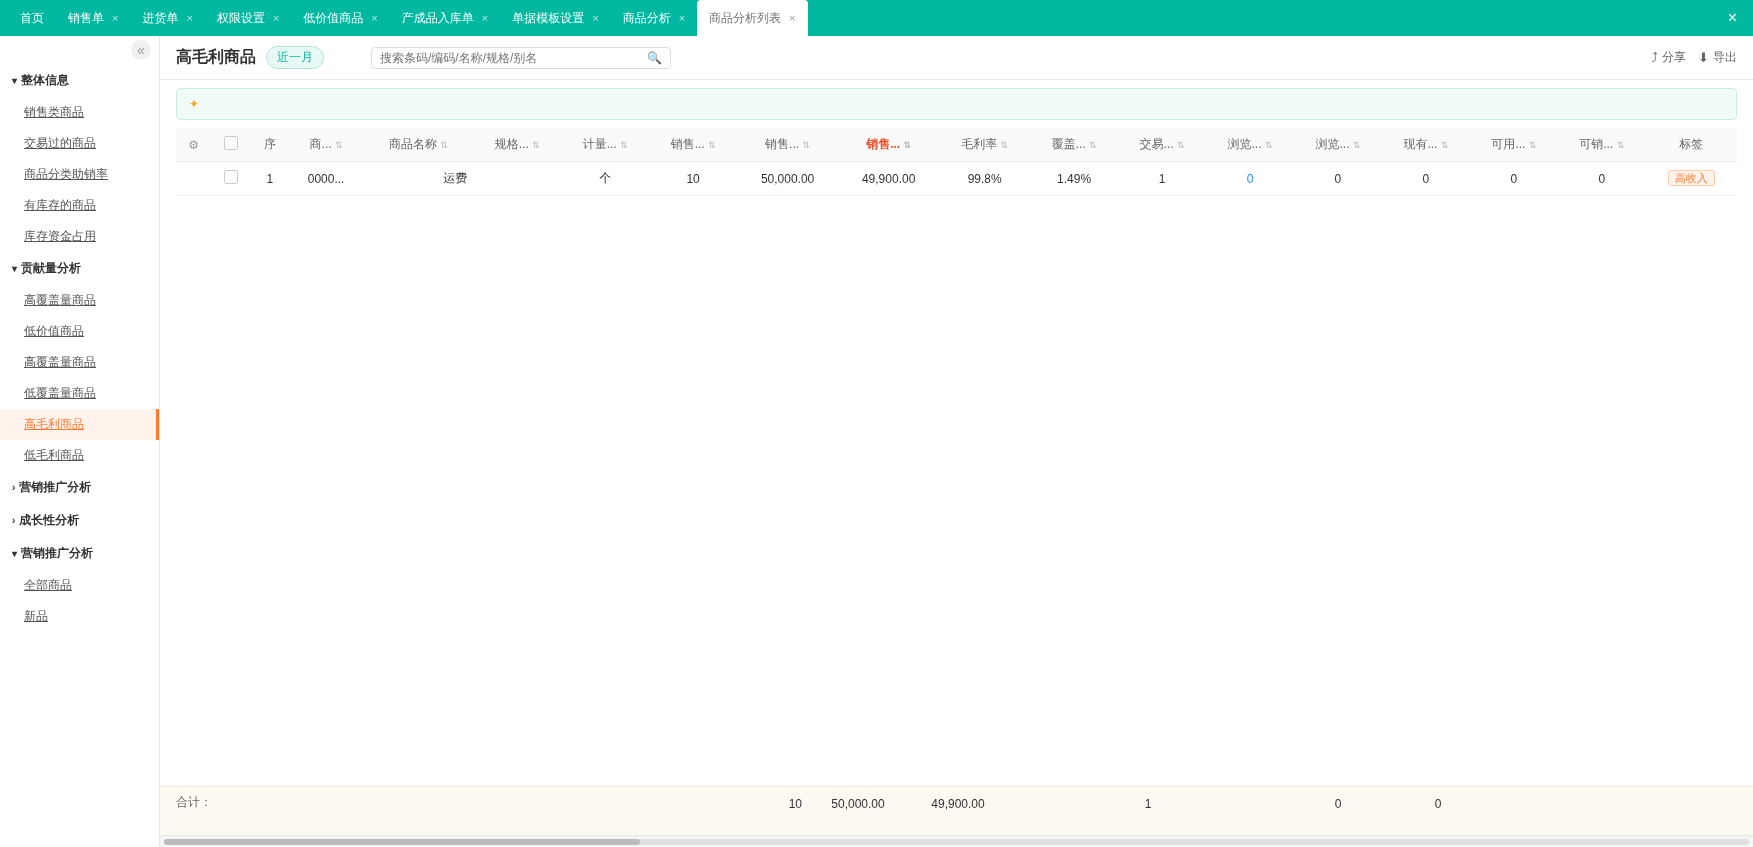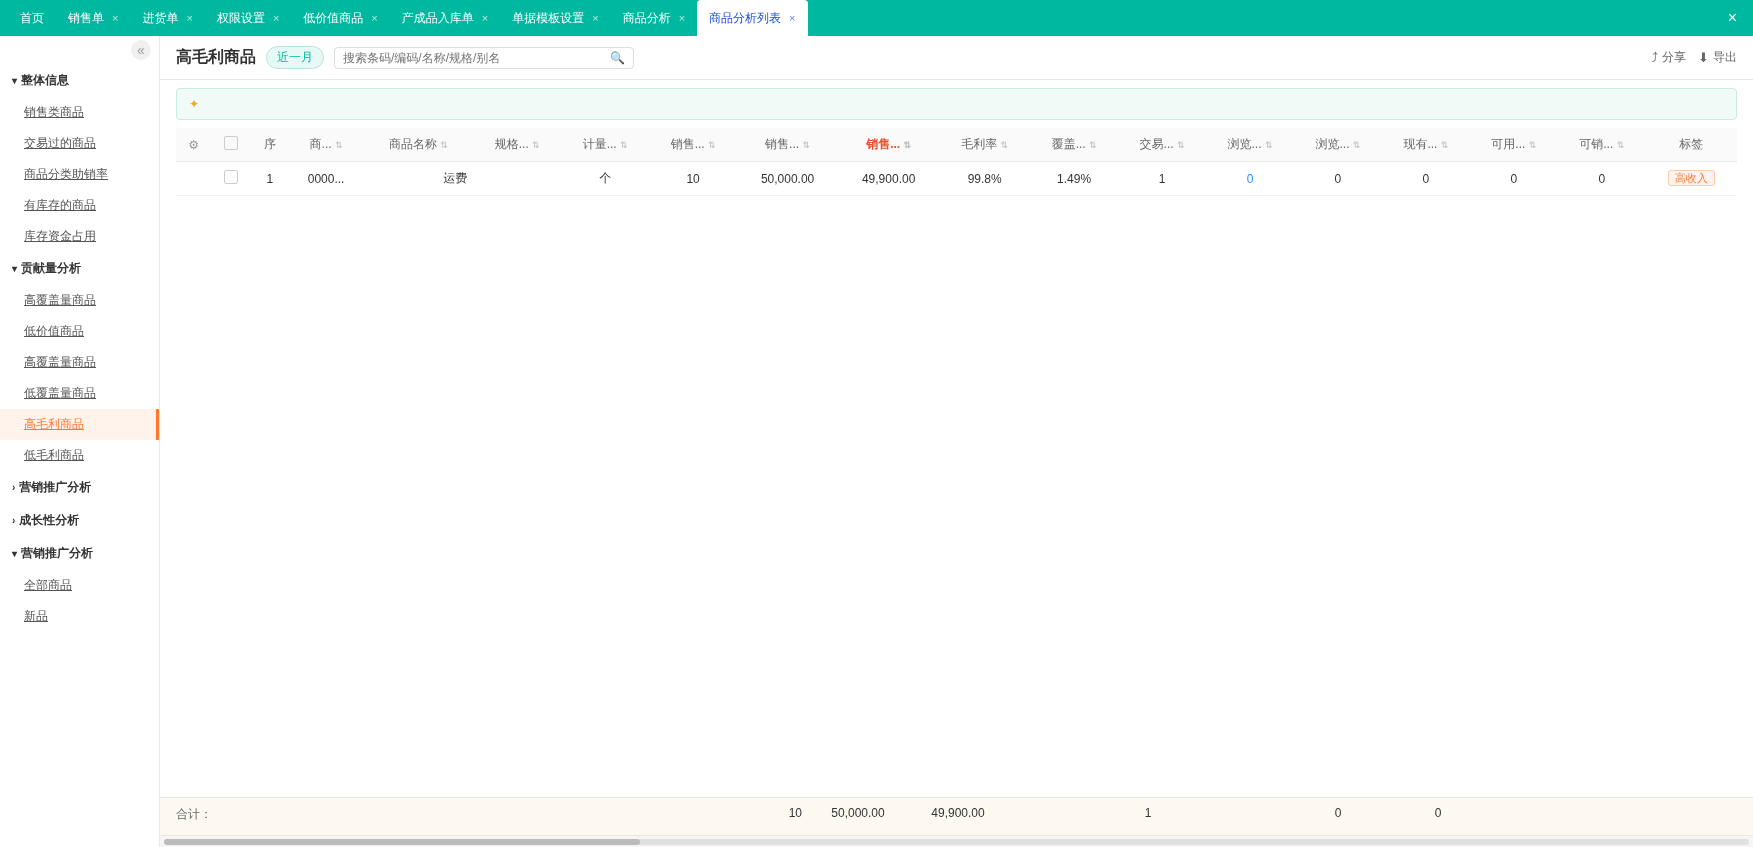--- a/index.html
+++ b/index.html
@@ -20,21 +20,21 @@
       padding: 0 12px;
       height: 100%;
       color: #fff;
       cursor: pointer;
       white-space: nowrap;
       font-size: 13px;
       gap: 4px;
     }
     .top-nav-item.active {
       background: #fff;
-      color: #1d4ed8;
+      color: #737373;
       border-radius: 4px 4px 0 0;
     }
     .top-nav-item .close-x {
       font-size: 11px;
       margin-left: 4px;
       opacity: 0.7;
     }
     .nav-spacer { flex: 1; }
     .nav-close-btn {
       color: #fff;
@@ -131,20 +131,21 @@
     }
     .search-box {
       display: flex;
       align-items: center;
       border: 1px solid #ddd;
       border-radius: 4px;
       padding: 3px 8px;
       gap: 4px;
       flex: 1;
       max-width: 300px;
+      margin-left: 37px;
     }
     .search-box input {
       border: none;
       outline: none;
       font-size: 12px;
       color: #999;
       width: 100%;
       background: transparent;
     }
     .header-actions {
@@ -223,22 +224,22 @@
       padding: 1px 6px;
       font-size: 11px;
     }
     td a { color: #1890ff; text-decoration: none; }
 
     
     .footer-total {
       border-top: 1px solid #e8e8e8;
       background: #fdf8f0;
       display: flex;
-      align-items: flex-start;
-      padding: 8px 16px;
+      align-items: flex-end;
+      padding: 24px 16px;
       font-size: 12px;
       color: #333;
       height: 38px;
       flex-shrink: 0;
     }
     .footer-total .label { margin-right: 16px; color: #666; }
     .footer-values {
       display: flex;
       gap: 0;
       flex: 1;

